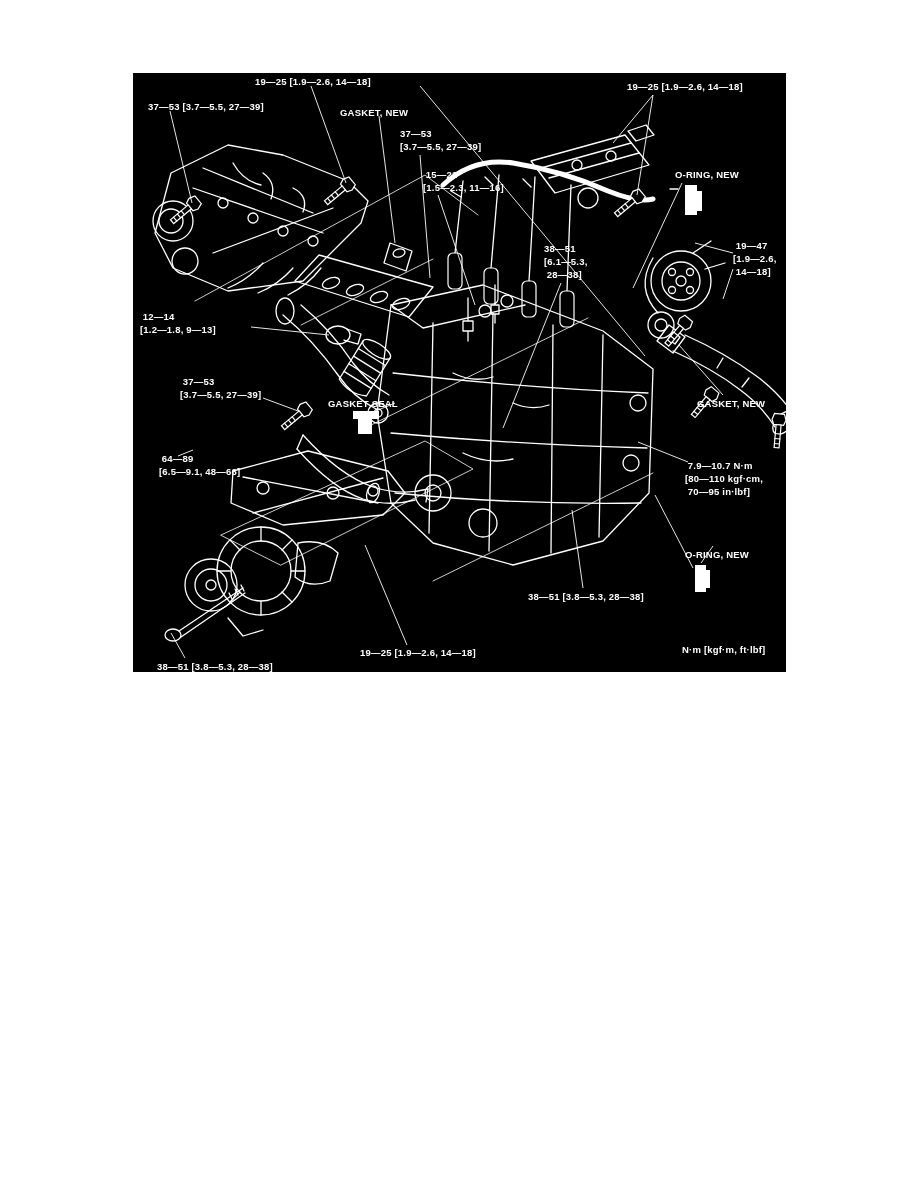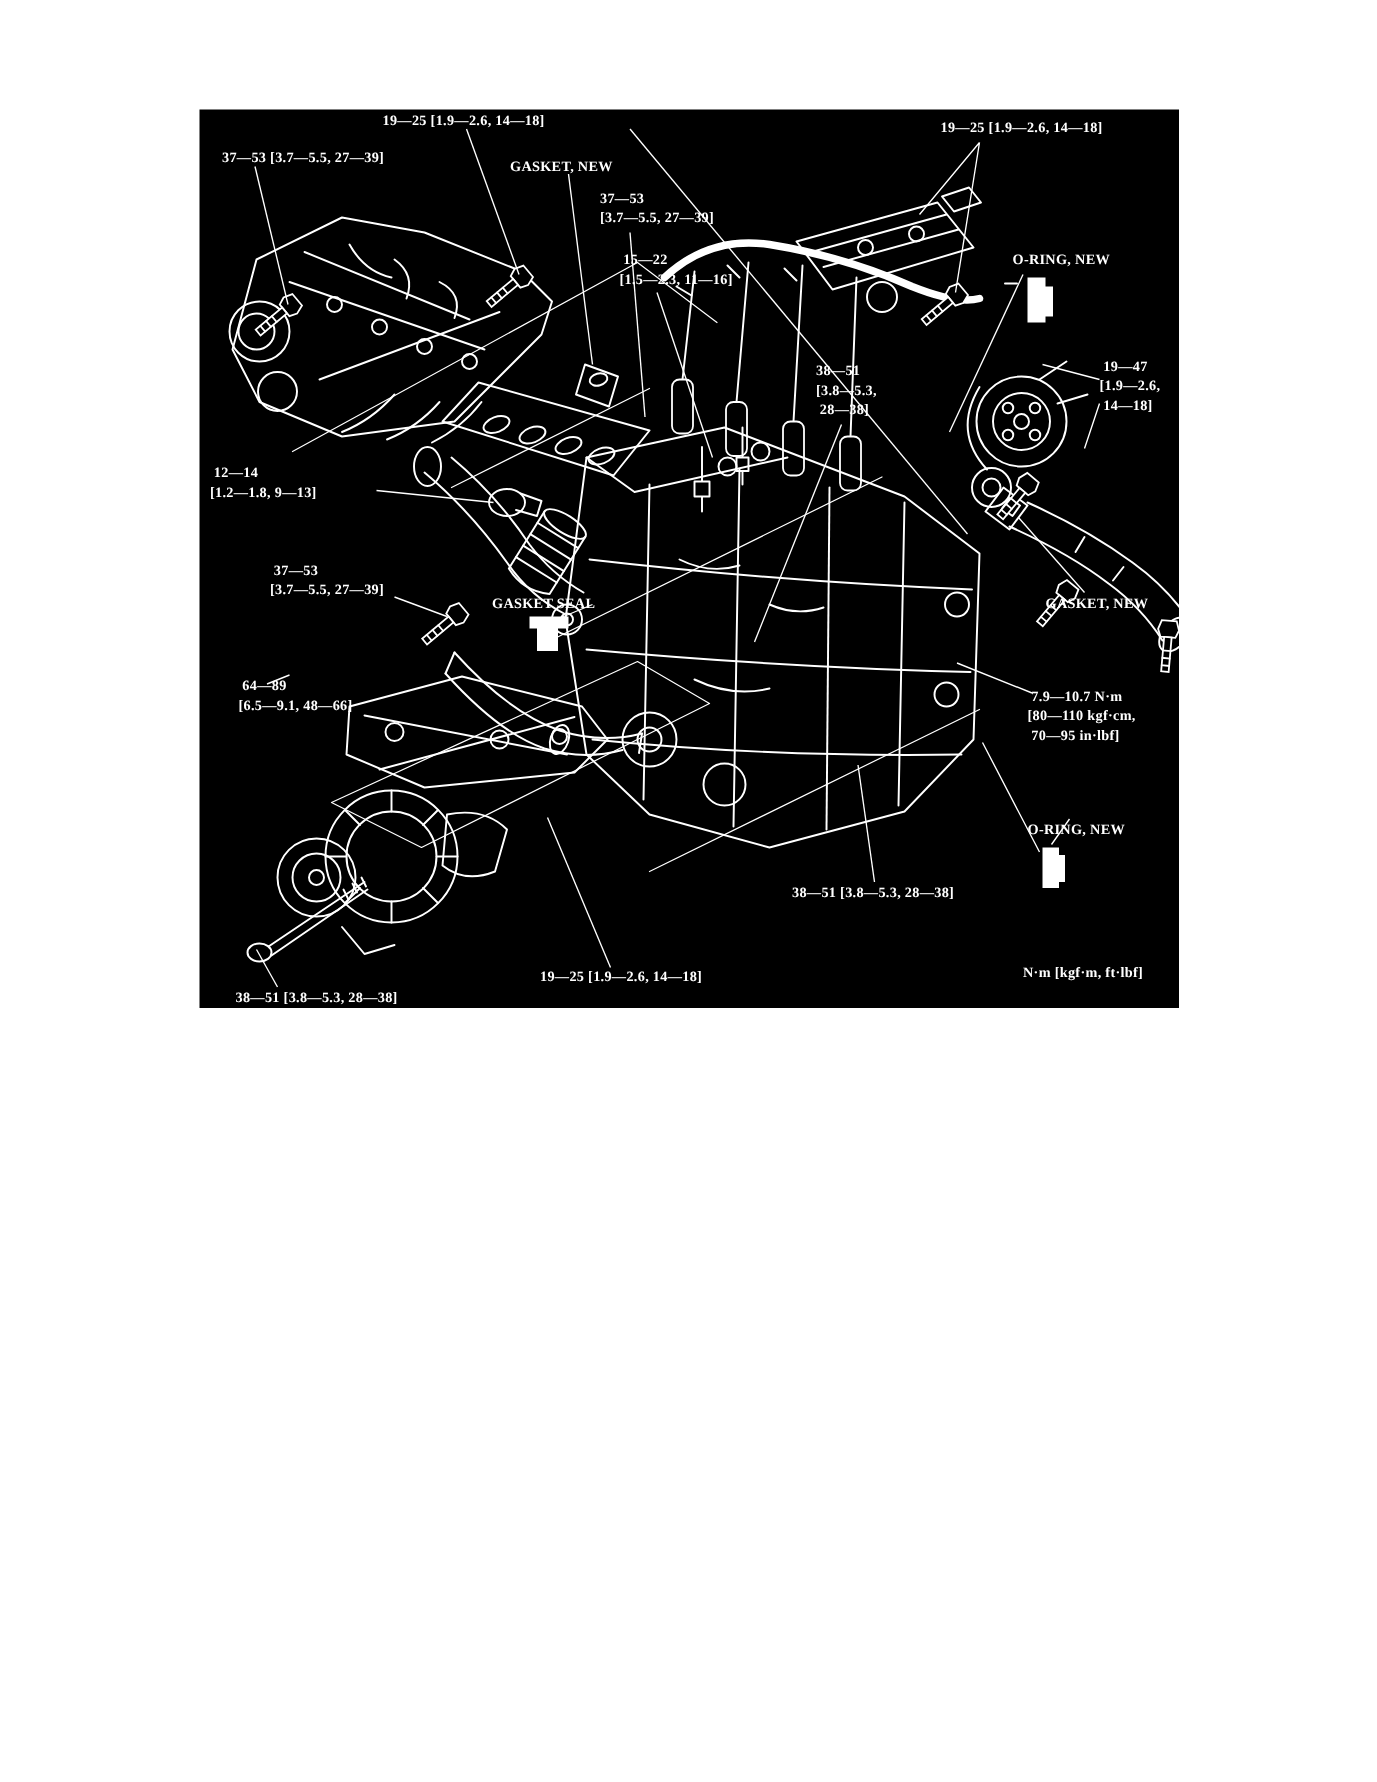--- a/index.html
+++ b/index.html
@@ -1,20 +1,20 @@
 <!DOCTYPE html>
 <html><head>
 <meta charset="utf-8">
 <style>
   html,body{margin:0;padding:0;}
   body{
     width:918px;height:1188px;background:#ffffff;position:relative;
     font-family:"Liberation Sans","DejaVu Sans",sans-serif;
   }
-  .page{position:absolute;left:0;top:0;width:918px;height:1188px;background:#ffffff;font-family:Liberation Serif, serif;}
+  .page{position:absolute;left:0;top:0;width:918px;height:1188px;background:#ffffff;}
   .diagram{
     position:absolute;left:133px;top:73px;width:653px;height:599px;
     background:#000000;overflow:hidden;
   }
   .diagram svg{position:absolute;left:0;top:0;}
   .lbl{
     position:absolute;color:#ffffff;font-size:9.5px;font-weight:bold;
     line-height:13px;white-space:pre;letter-spacing:0.2px;z-index:5;
   }
   .art{stroke:#ffffff;fill:none;stroke-width:1.3;stroke-linecap:round;stroke-linejoin:round;}
@@ -244,25 +244,25 @@
         <path d="M 52,585 L 38,560"></path>
       </g>
     </svg>
 
     <div class="lbl" style="left:122px;top:2px">19—25 [1.9—2.6, 14—18]</div>
     <div class="lbl" style="left:15px;top:27px">37—53 [3.7—5.5, 27—39]</div>
     <div class="lbl" style="left:207px;top:33px">GASKET, NEW</div>
     <div class="lbl" style="left:494px;top:7px">19—25 [1.9—2.6, 14—18]</div>
     <div class="lbl" style="left:267px;top:54px">37—53
 [3.7—5.5, 27—39]</div>
-    <div class="lbl" style="left:280px;top:95px"> 15—22
+    <div class="lbl" style="left:290px;top:95px"> 15—22
 [1.5—2.3, 11—16]</div>
     <div class="lbl" style="left:542px;top:95px">O-RING, NEW</div>
     <div class="lbl" style="left:411px;top:169px">38—51
-[3.8—5.3,
+[6.1—5.3,
  28—38]</div>
     <div class="lbl" style="left:600px;top:166px"> 19—47
 [1.9—2.6,
  14—18]</div>
     <div class="lbl" style="left:7px;top:237px"> 12—14
 [1.2—1.8, 9—13]</div>
     <div class="lbl" style="left:564px;top:324px">GASKET, NEW</div>
     <div class="lbl" style="left:47px;top:302px"> 37—53
 [3.7—5.5, 27—39]</div>
     <div class="lbl" style="left:195px;top:324px">GASKET SEAL</div>

